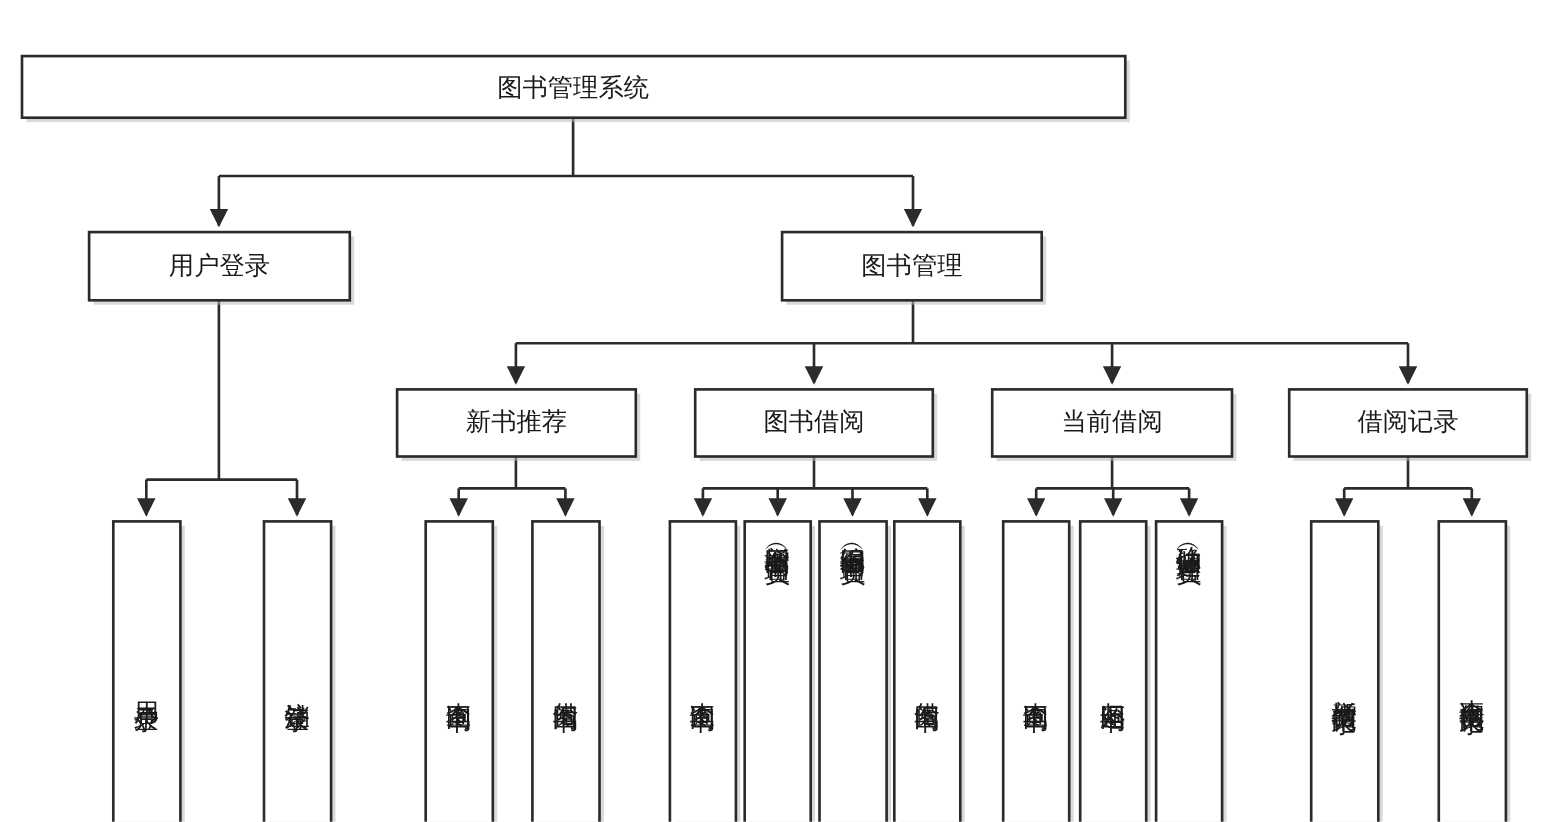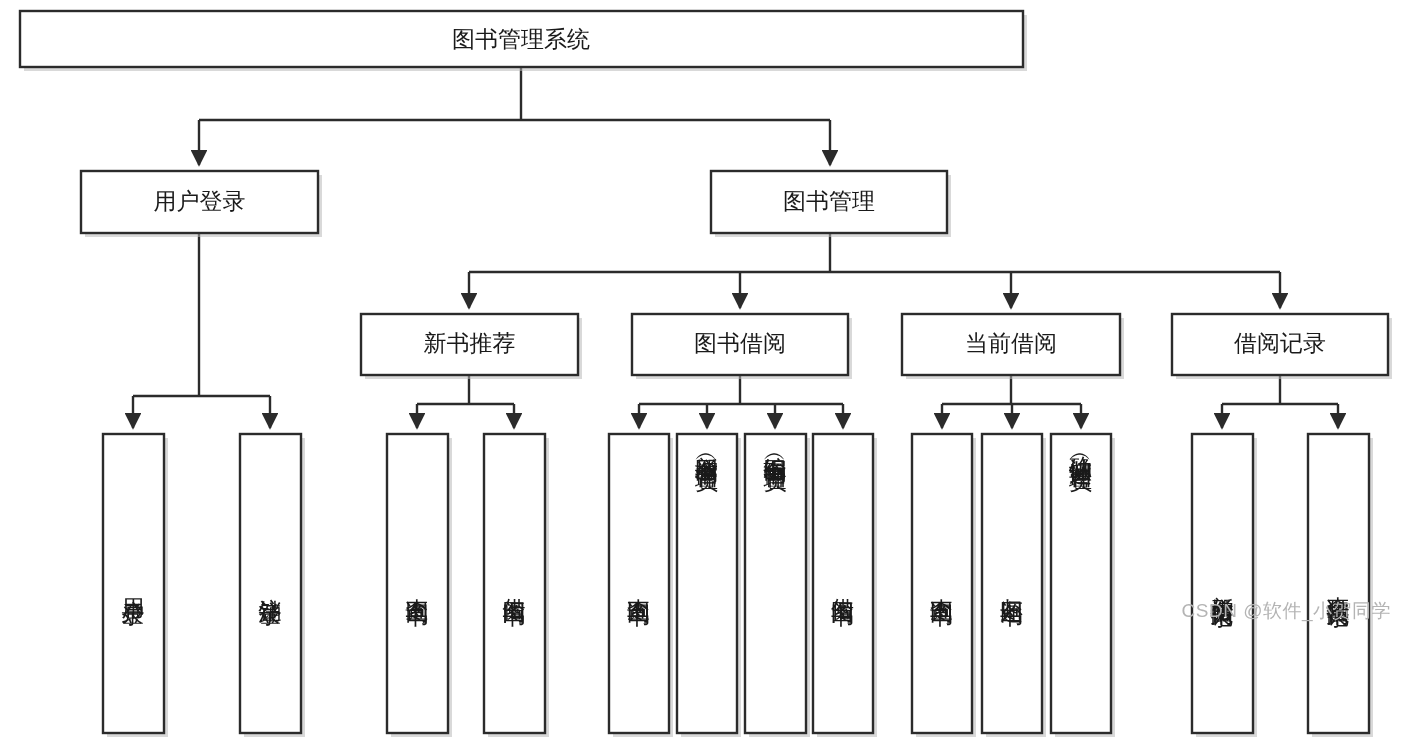--- a/index.html
+++ b/index.html
@@ -11,20 +11,21 @@
     width: 1405px;
     height: 747px;
     font-family: "Liberation Sans", "DejaVu Sans", sans-serif;
     overflow: hidden;
     position: relative;
   }
   #diagram-root {
     position: relative;
     width: 1405px;
     height: 632px;
+    margin-top: 40px;
   }
   svg.diagram-canvas {
     position: absolute;
     top: 0;
     left: 0;
     width: 1405px;
     height: 747px;
     display: block;
   }
   .node-box {
@@ -278,15 +279,14 @@
   <div class="vert-wrap" style="left:1051px; top:434px; width:60px; height:299px; align-items:flex-start;">
     <span class="vert-text" style="margin-top:4px;">确认归还（管理员）</span>
   </div>
   <div class="vert-wrap" style="left:1192px; top:434px; width:61px; height:299px;">
     <span class="vert-text">新增借阅记录</span>
   </div>
   <div class="vert-wrap" style="left:1308px; top:434px; width:61px; height:299px;">
     <span class="vert-text">查询借阅记录</span>
   </div>
 
-  <div class="watermark">CSDN @软件_小贺同学</div>
 
 </div>
 
 </body></html>

